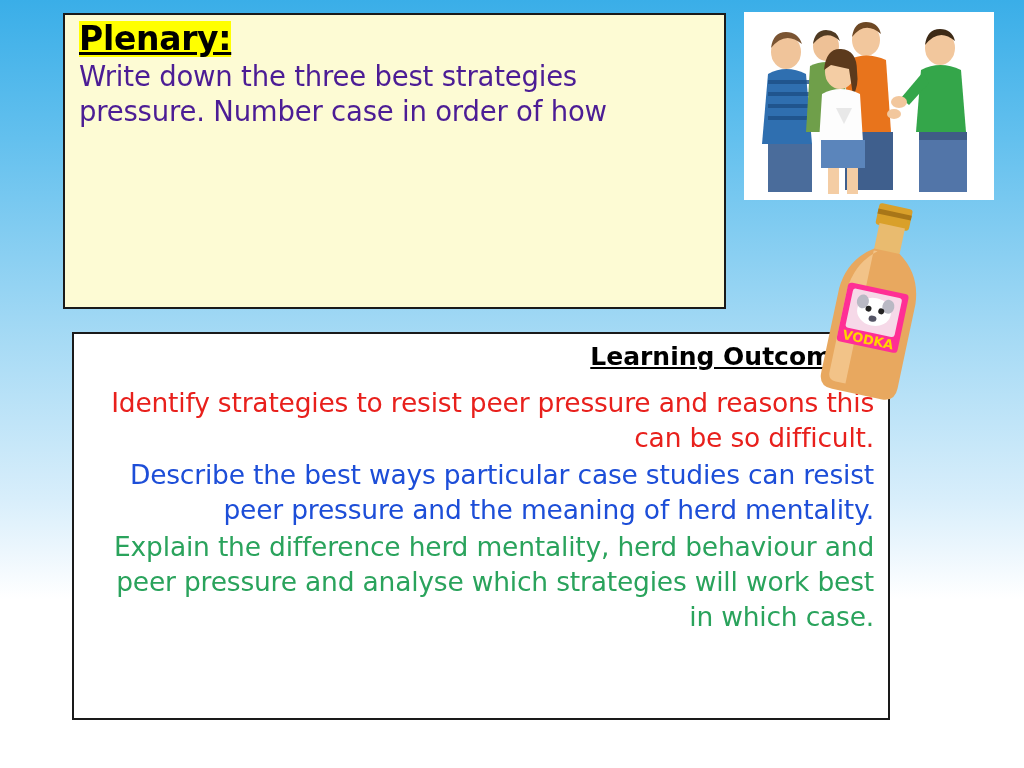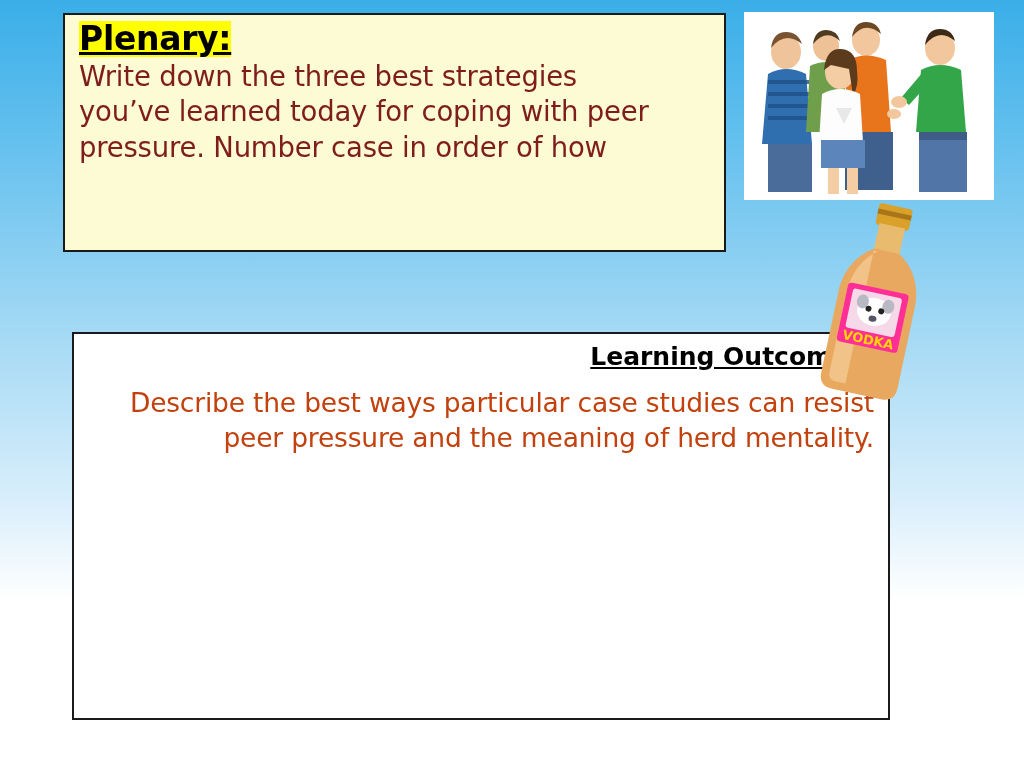--- a/index.html
+++ b/index.html
@@ -19,40 +19,40 @@
     background: linear-gradient(to bottom, #3aaee8 0%, #63c0ee 18%, #a8dbf5 45%, #d8eefb 65%, #ffffff 78%, #ffffff 100%);
     overflow: hidden;
   }
 
   
   .plenary-box {
     position: absolute;
     left: 63px;
     top: 13px;
     width: 663px;
-    height: 239px;
+    height: 296px;
     background: #fdfbd4;
     border: 2px solid #1a1a1a;
     box-sizing: border-box;
     padding: 6px 12px 8px 14px;
   }
   .plenary-title {
     display: inline-block;
     background: #ffff00;
     color: #000000;
     font-family: "DejaVu Sans", sans-serif;
     font-weight: bold;
     font-size: 33px;
     line-height: 1.08;
     text-decoration: underline;
     letter-spacing: -0.3px;
   }
   .plenary-body {
     margin-top: 2px;
-    color: #7f1d1d;
+    color: #4c1d95;
     font-family: "DejaVu Sans", sans-serif;
     font-size: 27.5px;
     line-height: 1.30;
     letter-spacing: -0.2px;
   }
   .plenary-body p {
     margin: 0;
   }
 
   
@@ -77,21 +77,21 @@
     line-height: 1.2;
     margin-bottom: 14px;
   }
   .outcome {
     font-size: 26.5px;
     line-height: 1.32;
     letter-spacing: -0.2px;
     margin: 0 0 2px 0;
   }
   .outcome.identify { color: #e8201c; }
-  .outcome.describe { color: #c2410c; }
+  .outcome.describe { color: #1d4ed8; }
   .outcome.explain  { color: #2aa35c; }
 
   
   .photo {
     position: absolute;
     left: 744px;
     top: 12px;
     width: 250px;
     height: 188px;
     background: #ffffff;
@@ -111,28 +111,29 @@
 </style>
 </head>
 <body>
 
 <div class="slide">
 
   <div class="plenary-box">
     <div class="plenary-title">Plenary:</div>
     <div class="plenary-body">
       <p>Write down the three best strategies</p>
-      <p>you’ve learned today for coping with peer</p>
       <p>pressure. Number case in order of how</p>
     </div>
   </div>
 
   <div class="outcomes-box">
     <div class="outcomes-title">Learning Outcomes:</div>
+    <p class="outcome identify">Identify strategies to resist peer pressure and reasons this can be so difficult.</p>
     <p class="outcome describe">Describe the best ways particular case studies can resist peer pressure and the meaning of herd mentality.</p>
+    <p class="outcome explain">Explain the difference herd mentality, herd behaviour and peer pressure and analyse which strategies will work best in which case.</p>
   </div>
 
   <div class="photo">
     <svg width="250" height="188" viewBox="0 0 250 188" xmlns="http://www.w3.org/2000/svg">
       <rect x="0" y="0" width="250" height="188" fill="#ffffff"></rect>
 
       <g>
         <ellipse cx="42" cy="40" rx="15" ry="17" fill="#f0c49a"></ellipse>
         <path d="M27 36 q14 -18 31 -4 q-4 -12 -16 -12 q-13 0 -15 16z" fill="#7a5432"></path>
         <path d="M24 62 q18 -10 38 0 l6 70 l-50 0 z" fill="#2f6fb0"></path>

